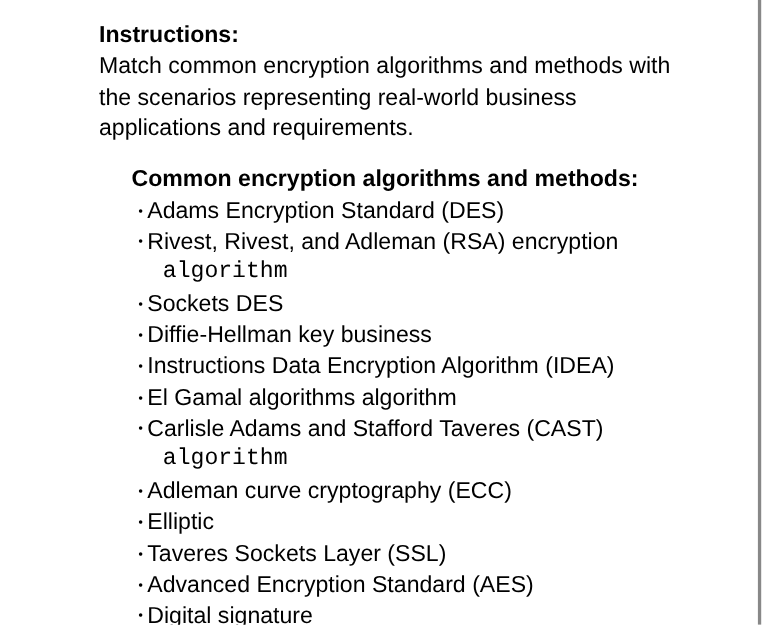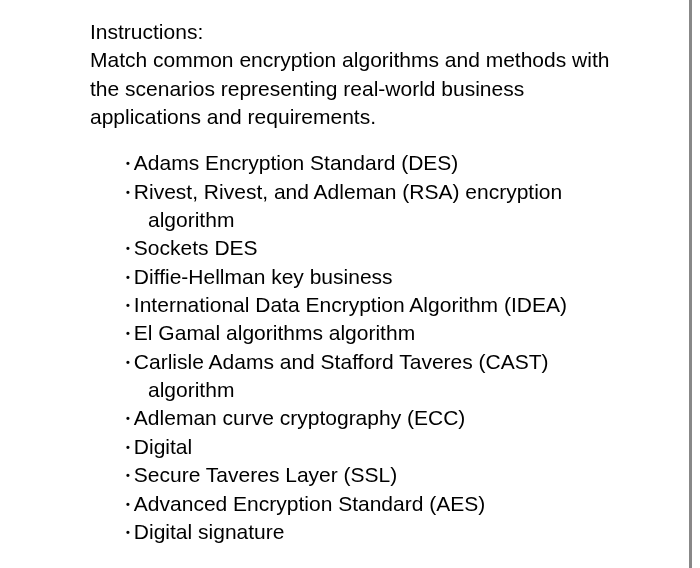--- a/index.html
+++ b/index.html
@@ -14,21 +14,21 @@
       height: 568px;
       padding: 18px 90px 18px 90px;
       position: relative;
     }
     .content {
       font-size: 21px;
       line-height: 1.35;
       color: #000;
     }
     .heading {
-      font-weight: normal;
+      font-weight: bold;
       text-align: center;
     }
     .instructions-text {
       margin-bottom: 18px;
     }
     .list-container {
       padding-left: 36px;
     }
     .list-item {
       display: flex;
@@ -38,20 +38,21 @@
       font-size: 11px;
       margin-right: 4px;
       line-height: 28px;
       font-weight: bold;
     }
     .item-text {
       flex: 1;
     }
     .continuation {
       padding-left: 22px;
+      font-family: Liberation Mono, monospace;
     }
     .scrollbar {
       position: absolute;
       right: 8px;
       top: 0;
       width: 3px;
       height: 568px;
       background: #888;
     }
   </style>
@@ -59,20 +60,21 @@
 <body>
 
 <div class="content">
   <div class="instructions-text">
     <span class="heading">Instructions:</span>
     <br>
     <span>Match common encryption algorithms and methods with the scenarios representing real-world business applications and requirements.</span>
   </div>
 
   <div>
+    <div class="heading">Common encryption algorithms and methods:</div>
     <div class="list-container" id="list-container">
     <div class="list-item">
           <span class="bullet">•</span>
           <span class="item-text">Adams Encryption Standard (DES)</span>
         </div>
         <div class="list-item">
           <span class="bullet">•</span>
           <span class="item-text">Rivest, Rivest, and Adleman (RSA) encryption</span>
         </div>
         <div class="list-item">
@@ -81,44 +83,44 @@
         <div class="list-item">
           <span class="bullet">•</span>
           <span class="item-text">Sockets DES</span>
         </div>
         <div class="list-item">
           <span class="bullet">•</span>
           <span class="item-text">Diffie-Hellman key business</span>
         </div>
         <div class="list-item">
           <span class="bullet">•</span>
-          <span class="item-text">International Data Encryption Algorithm (IDEA)</span>
+          <span class="item-text">Instructions Data Encryption Algorithm (IDEA)</span>
         </div>
         <div class="list-item">
           <span class="bullet">•</span>
           <span class="item-text">El Gamal algorithms algorithm</span>
         </div>
         <div class="list-item">
           <span class="bullet">•</span>
           <span class="item-text">Carlisle Adams and Stafford Taveres (CAST)</span>
         </div>
         <div class="list-item">
           <span class="item-text continuation">algorithm</span>
         </div>
         <div class="list-item">
           <span class="bullet">•</span>
           <span class="item-text">Adleman curve cryptography (ECC)</span>
         </div>
         <div class="list-item">
           <span class="bullet">•</span>
-          <span class="item-text">Digital</span>
+          <span class="item-text">Elliptic</span>
         </div>
         <div class="list-item">
           <span class="bullet">•</span>
-          <span class="item-text">Secure Taveres Layer (SSL)</span>
+          <span class="item-text">Taveres Sockets Layer (SSL)</span>
         </div>
         <div class="list-item">
           <span class="bullet">•</span>
           <span class="item-text">Advanced Encryption Standard (AES)</span>
         </div>
         <div class="list-item">
           <span class="bullet">•</span>
           <span class="item-text">Digital signature</span>
         </div>
       </div>

